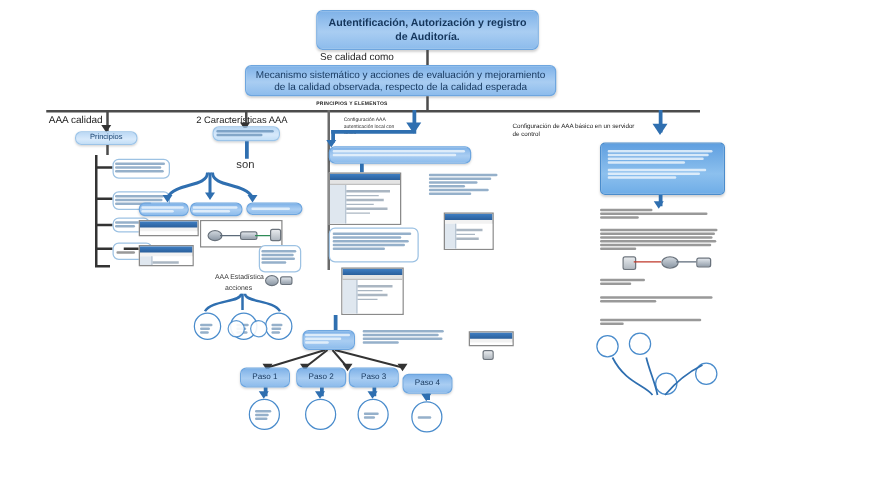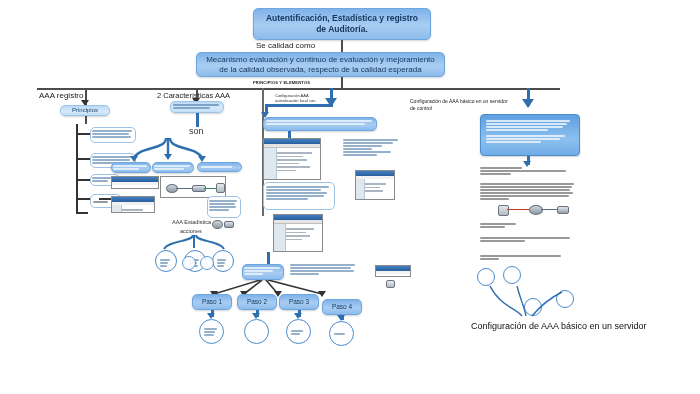--- a/index.html
+++ b/index.html
@@ -79,36 +79,36 @@
   .wire.green{background:#2e8b57;}
 
   .caption{position:absolute;color:#111;white-space:nowrap;}
 </style>
 </head>
 <body>
 
 <div class="canvas">
 
   <div class="node" style="left:253px;top:8px;width:178px;height:32px;font-size:8.5px;font-weight:bold;padding:2px 6px;">
-    <span>Autentificación, Estadística y registro de Auditoría.</span>
+    <span>Autentificación, Autorización y registro de Auditoría.</span>
   </div>
 
   <div class="vline" style="left:341px;top:40px;width:2px;height:12px;"></div>
   <div class="plainlabel" style="left:256px;top:41px;font-size:8px;">Se calidad como</div>
 
   <div class="node" style="left:196px;top:52px;width:249px;height:25px;font-size:8px;padding:1px 5px;">
-    <span>Mecanismo evaluación y continuo de evaluación y mejoramiento de la calidad observada, respecto de la calidad esperada</span>
+    <span>Mecanismo sistemático y acciones de evaluación y mejoramiento de la calidad observada, respecto de la calidad esperada</span>
   </div>
 
   <div class="vline" style="left:341px;top:77px;width:2px;height:11px;"></div>
   <div class="plainlabel" style="left:253px;top:80px;font-size:4px;font-weight:bold;letter-spacing:.2px;">PRINCIPIOS Y ELEMENTOS</div>
 
   <div class="hline" style="left:37px;top:88px;width:523px;"></div>
 
-  <div class="plainlabel" style="left:39px;top:91px;font-size:8px;">AAA registro</div>
+  <div class="plainlabel" style="left:39px;top:91px;font-size:8px;">AAA calidad</div>
   <div class="vline" style="left:85px;top:88px;height:17px;"></div>
   <div class="arrow dark" style="left:81px;top:100px;"></div>
 
   <div class="node pale" style="left:60px;top:105px;width:50px;height:11px;font-size:6px;">
     <span>Principios</span>
   </div>
   <div class="vline" style="left:85px;top:116px;height:8px;"></div>
 
   <div class="bracket" style="left:76px;top:124px;height:88px;"></div>
   <div class="tick" style="left:76px;top:133px;width:14px;"></div>
@@ -465,15 +465,14 @@
   <div class="circ" style="left:477px;top:268px;width:18px;height:18px;"></div>
   <div class="circ" style="left:503px;top:266px;width:18px;height:18px;"></div>
   <div class="circ" style="left:524px;top:298px;width:18px;height:18px;"></div>
   <div class="circ" style="left:556px;top:290px;width:18px;height:18px;"></div>
   <svg style="position:absolute;left:470px;top:262px;width:120px;height:60px;" viewBox="0 0 120 60">
     <path d="M20 24 C30 44, 46 46, 52 54" stroke="#2f6fb0" stroke-width="1.4" fill="none"></path>
     <path d="M47 24 C50 36, 54 44, 56 54" stroke="#2f6fb0" stroke-width="1.4" fill="none"></path>
     <path d="M62 54 C72 42, 84 34, 92 30" stroke="#2f6fb0" stroke-width="1.4" fill="none"></path>
   </svg>
 
-  <div class="caption" style="left:471px;top:321px;font-size:9px;">Configuración de AAA básico en un servidor</div>
 
 </div>
 
 </body></html>

